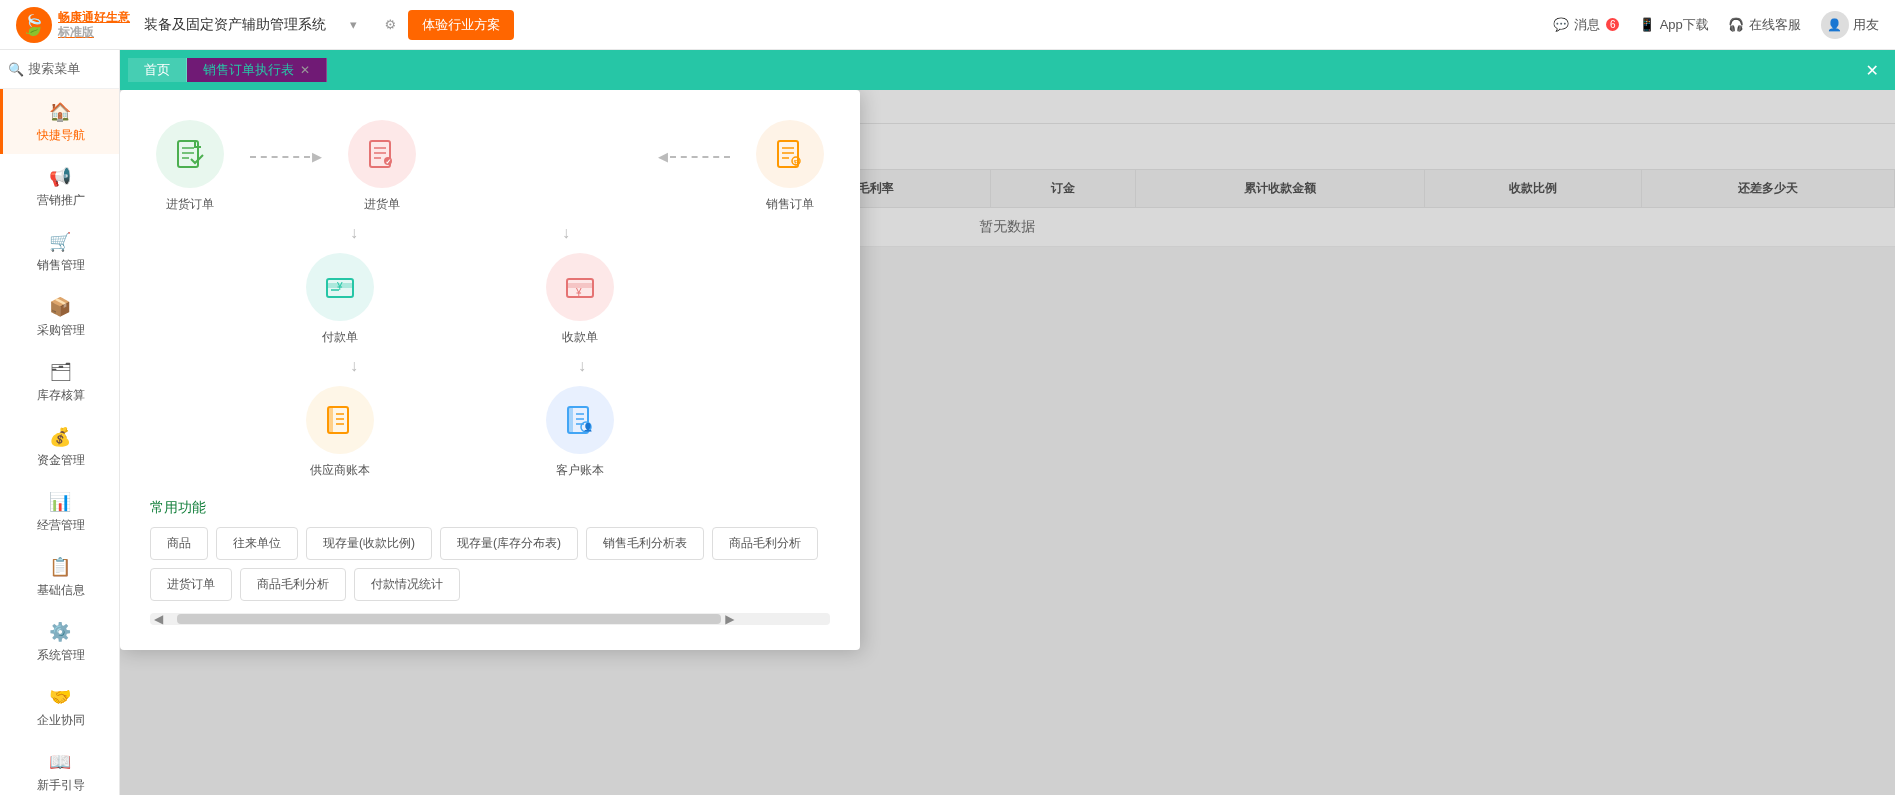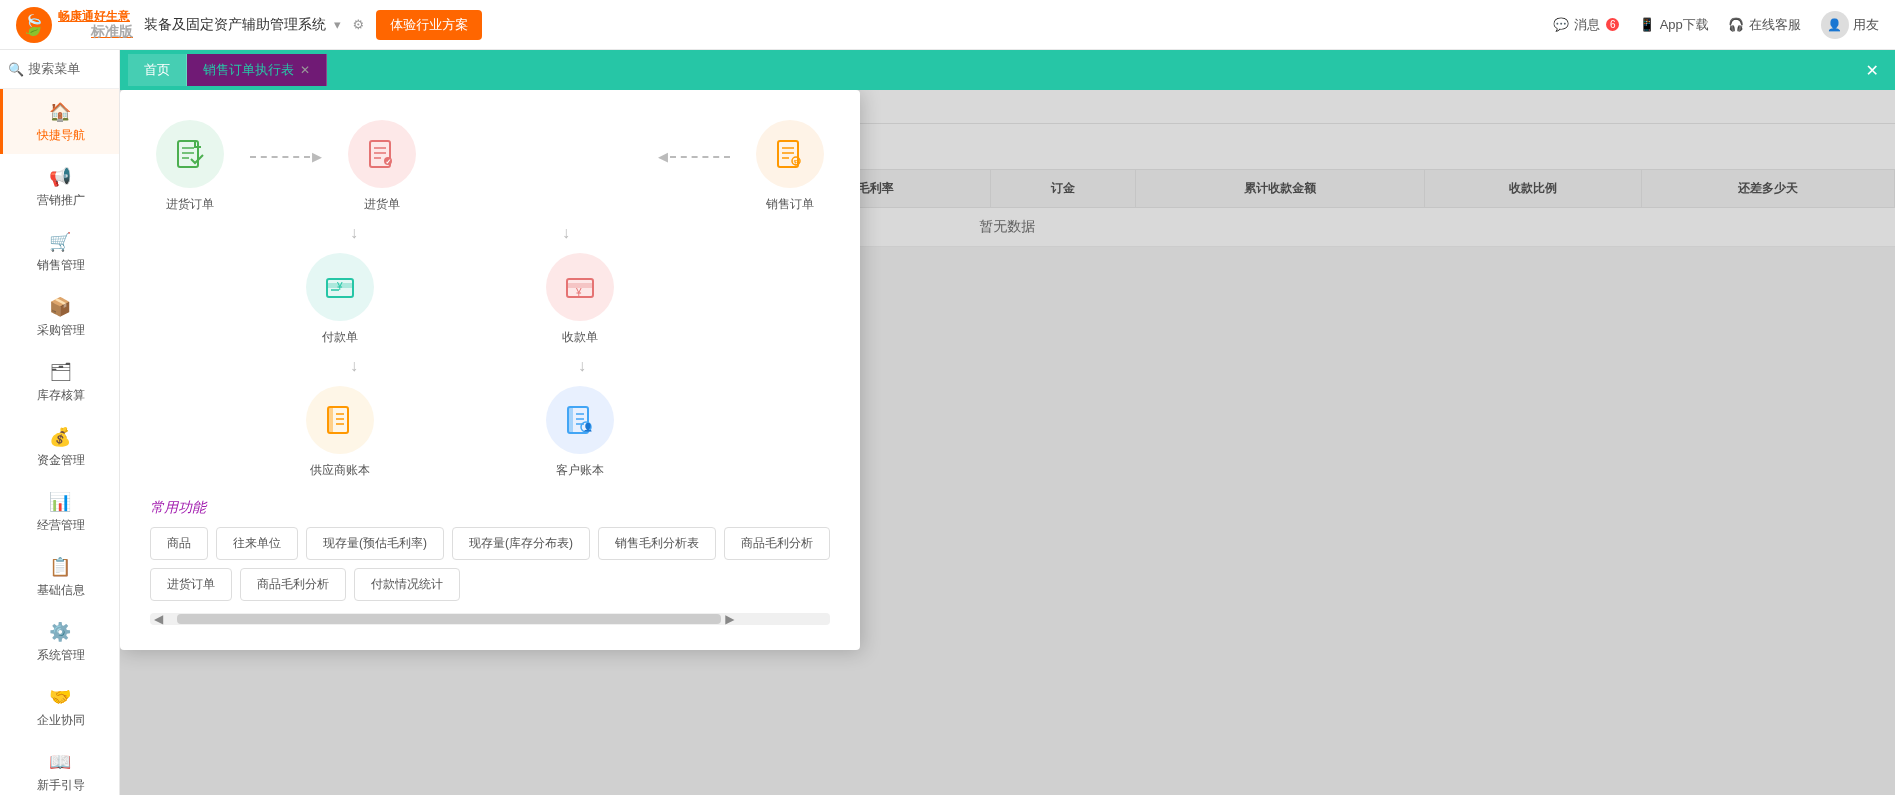--- a/index.html
+++ b/index.html
@@ -28,21 +28,21 @@
     }
     .logo-icon {
       width: 36px; height: 36px;
       background: #ff6600;
       border-radius: 50%;
       display: flex; align-items: center; justify-content: center;
       color: #fff; font-size: 18px;
     }
     .logo-text { line-height: 1.2; font-size: 12px; color: #ff6600; text-decoration: underline; }
     .system-title-area {
-      display: flex; align-items: center; gap: 8px; margin-left: 8px;
+      display: flex; align-items: center; gap: 24px; margin-left: 8px;
     }
     .system-title { font-size: 14px; color: #333; }
     .dropdown-icon { color: #999; cursor: pointer; }
     .gear-icon { color: #999; cursor: pointer; margin-left: 4px; }
     .trial-btn {
       background: #ff6600; color: #fff; border: none; border-radius: 4px;
       padding: 6px 14px; cursor: pointer; font-size: 13px; margin-left: 12px;
     }
     .header-right {
       margin-left: auto;
@@ -99,21 +99,21 @@
     }
 
     
     .tab-bar {
       background: #26c6a6;
       display: flex; align-items: center;
       height: 40px;
       padding: 0 8px;
     }
     .tab-item {
-      padding: 0 16px; height: 32px;
+      padding: 0 16px; height: 24px;
       display: flex; align-items: center; gap: 6px;
       cursor: pointer; color: #fff; font-size: 13px;
       border-right: 1px solid rgba(255,255,255,0.2);
     }
     .tab-item.home { background: rgba(255,255,255,0.15); }
     .tab-item.active { background: #701a75; color: #26c6a6; }
     .tab-close { font-size: 12px; color: #999; cursor: pointer; }
     .tab-bar-close {
       margin-left: auto; color: #fff; cursor: pointer; font-size: 16px; padding: 0 8px;
     }
@@ -249,21 +249,21 @@
     .node-pink { background: #fde8e8; }
     .node-purple { background: #f0eafc; }
     .node-orange { background: #fef3e7; }
     .node-teal { background: #e5f7f4; }
     .node-red { background: #fde8e8; }
     .node-amber { background: #fef6e7; }
     .node-blue { background: #e8f0fe; }
 
     
     .common-functions { margin-top: 10px; }
-    .cf-title { font-size: 14px; color: #a21caf; margin-bottom: 10px; font-style: italic; }
+    .cf-title { font-size: 14px; color: #15803d; margin-bottom: 10px; }
     .cf-buttons { display: flex; flex-wrap: wrap; gap: 8px; }
     .cf-btn {
       border: 1px solid #ddd; border-radius: 4px;
       padding: 7px 16px; font-size: 12px; color: #555;
       background: #fff; cursor: pointer;
     }
 
     
     .modal-scrollbar {
       margin-top: 12px;
@@ -285,21 +285,21 @@
 </head>
 <body>
 
 <div class="top-header">
   <div class="logo-area">
     <div class="logo-icon">
       <span style="font-size:20px;">🍃</span>
     </div>
     <div class="logo-text">
       <div>畅康通好生意</div>
-      <div style="font-size:14px;color:#aaa;margin-left:33px;">标准版</div>
+      <div style="font-size:12px;color:#aaa;">标准版</div>
     </div>
   </div>
   <div class="system-title-area">
     <span class="system-title">装备及固定资产辅助管理系统</span>
     <span class="dropdown-icon">▾</span>
     <span class="gear-icon">⚙</span>
   </div>
   <button class="trial-btn">体验行业方案</button>
   <div class="header-right">
     <div class="header-right-item">
@@ -579,21 +579,21 @@
               <span class="flow-label">客户账本</span>
             </div>
           </div>
         </div>
 
         <div class="common-functions">
           <div class="cf-title">常用功能</div>
           <div class="cf-buttons" id="cf-buttons-container">
           <button class="cf-btn">商品</button>
               <button class="cf-btn">往来单位</button>
-              <button class="cf-btn">现存量(预估毛利率)</button>
+              <button class="cf-btn">现存量(收款比例)</button>
               <button class="cf-btn">现存量(库存分布表)</button>
               <button class="cf-btn">销售毛利分析表</button>
               <button class="cf-btn">商品毛利分析</button>
               <button class="cf-btn">进货订单</button>
               <button class="cf-btn">商品毛利分析</button>
               <button class="cf-btn">付款情况统计</button>
             </div>
         </div>
 
         <div class="modal-scrollbar">

